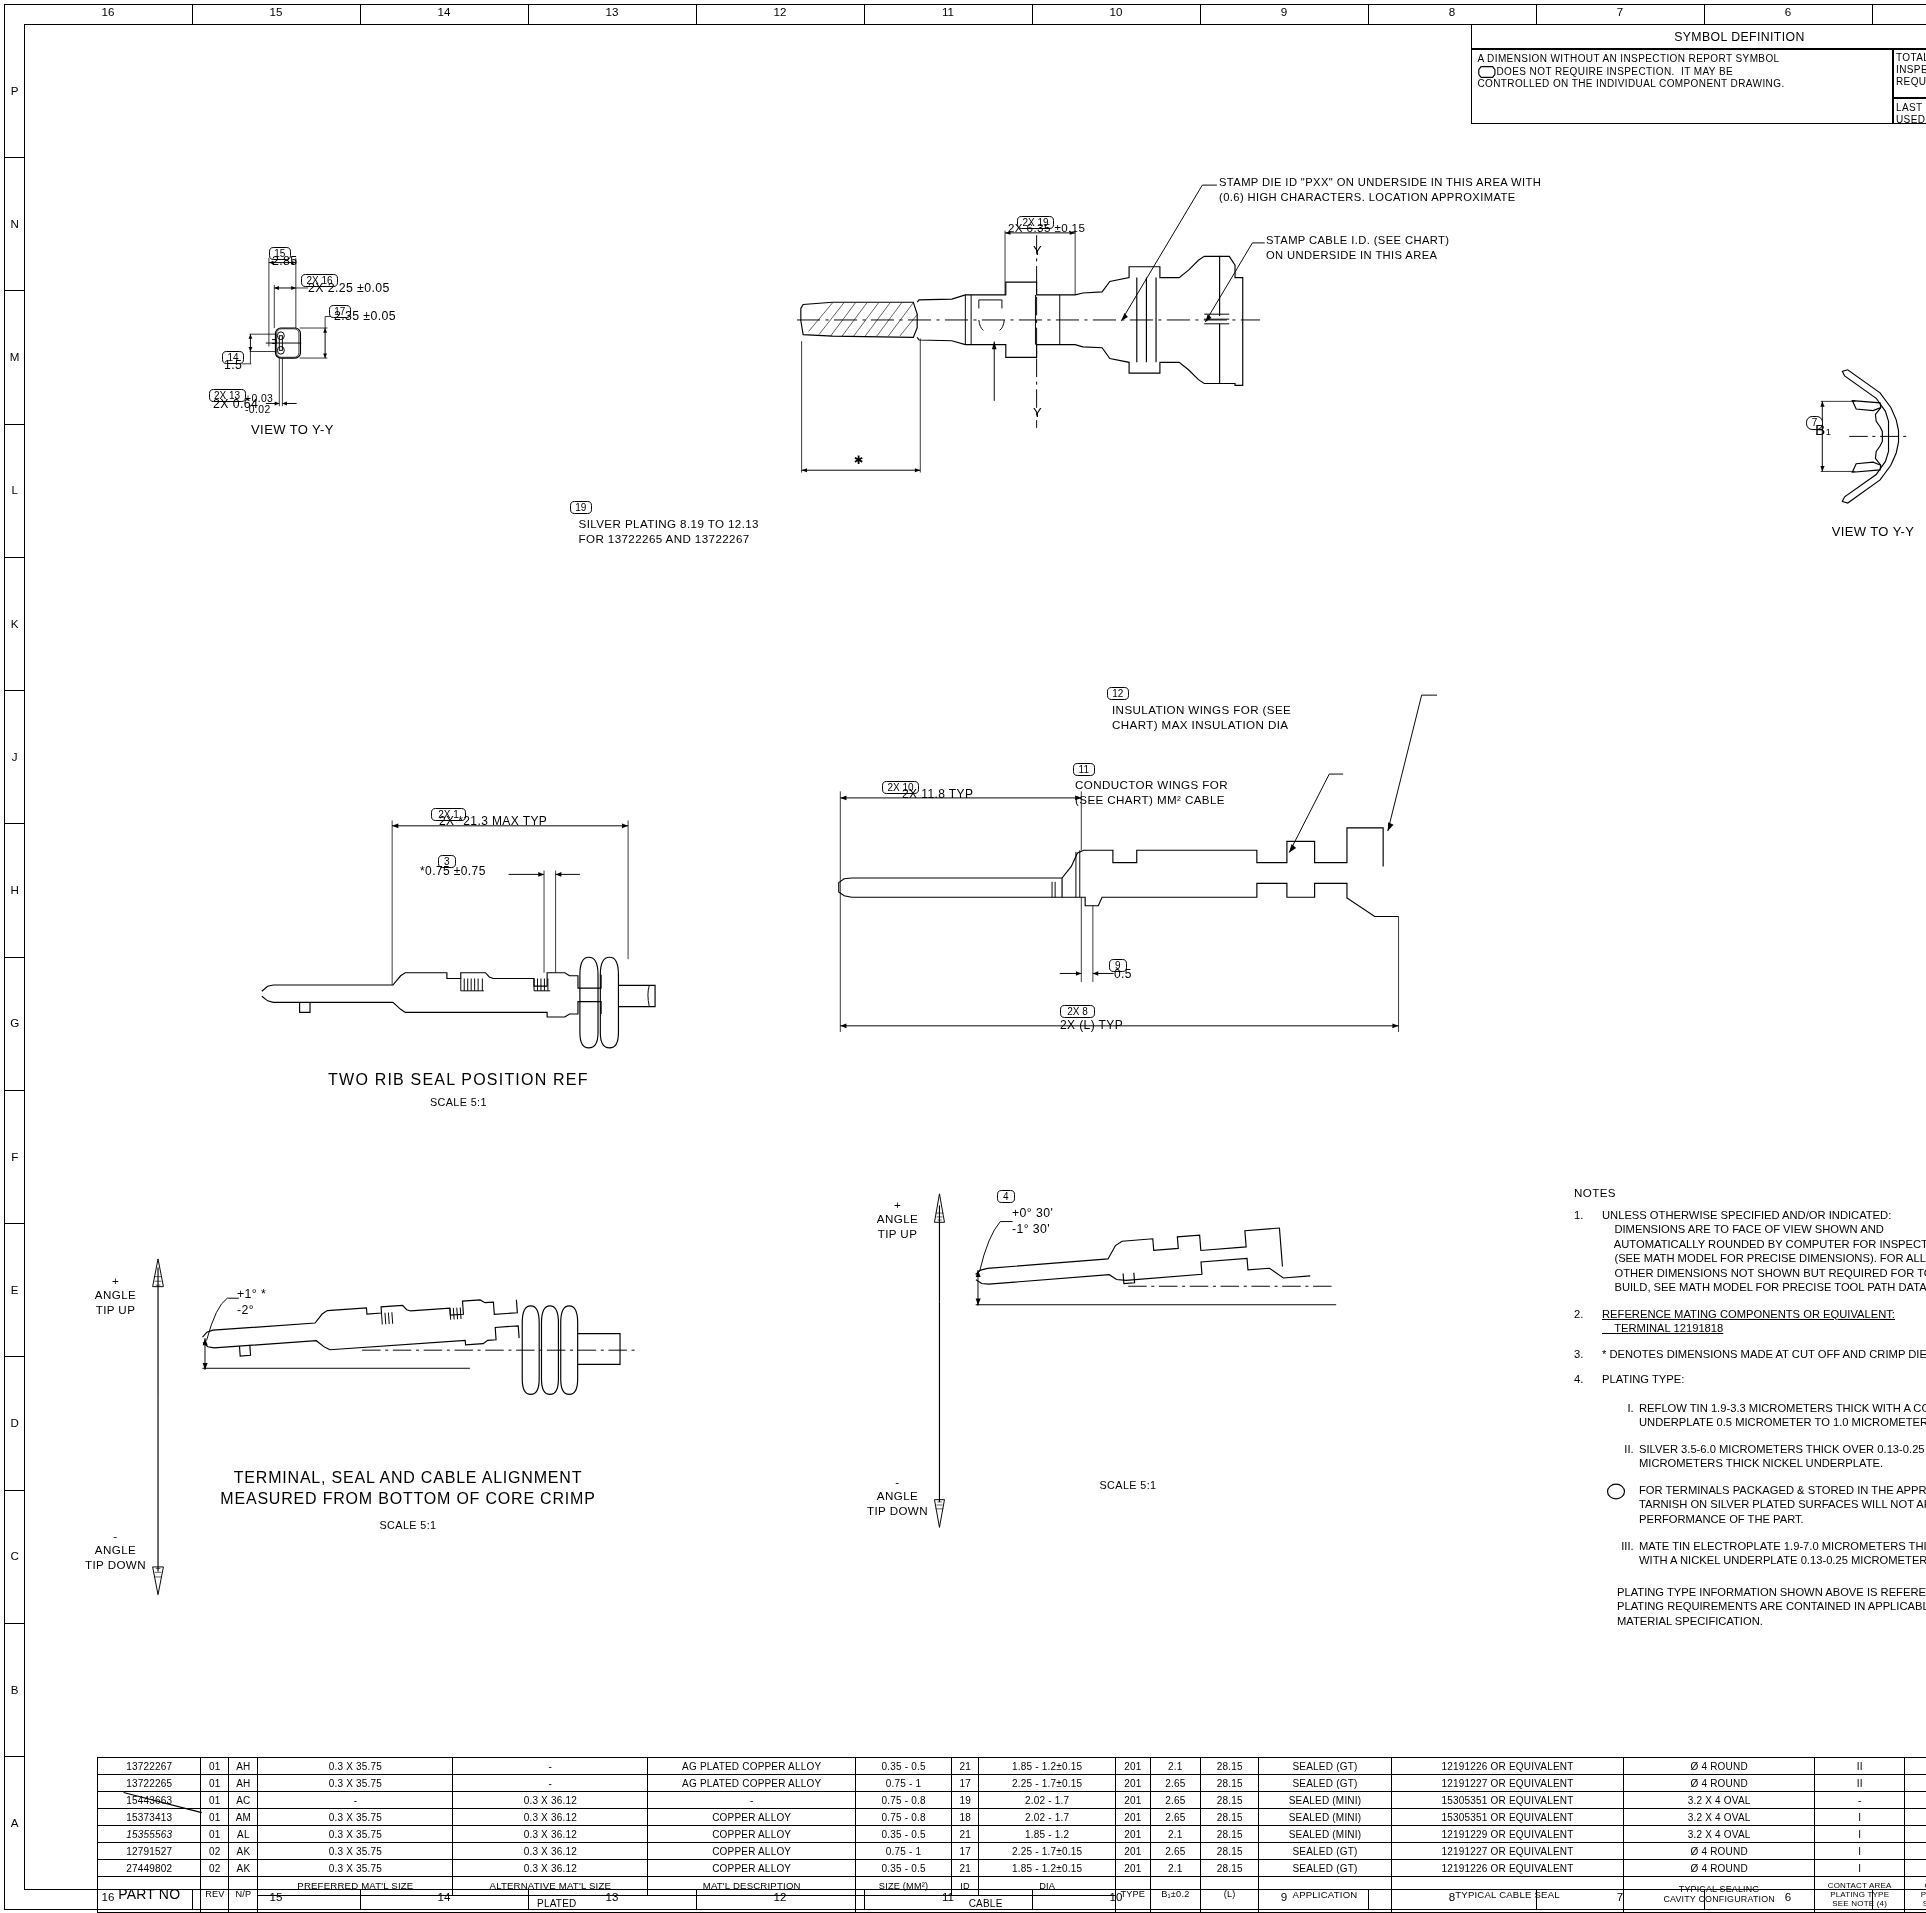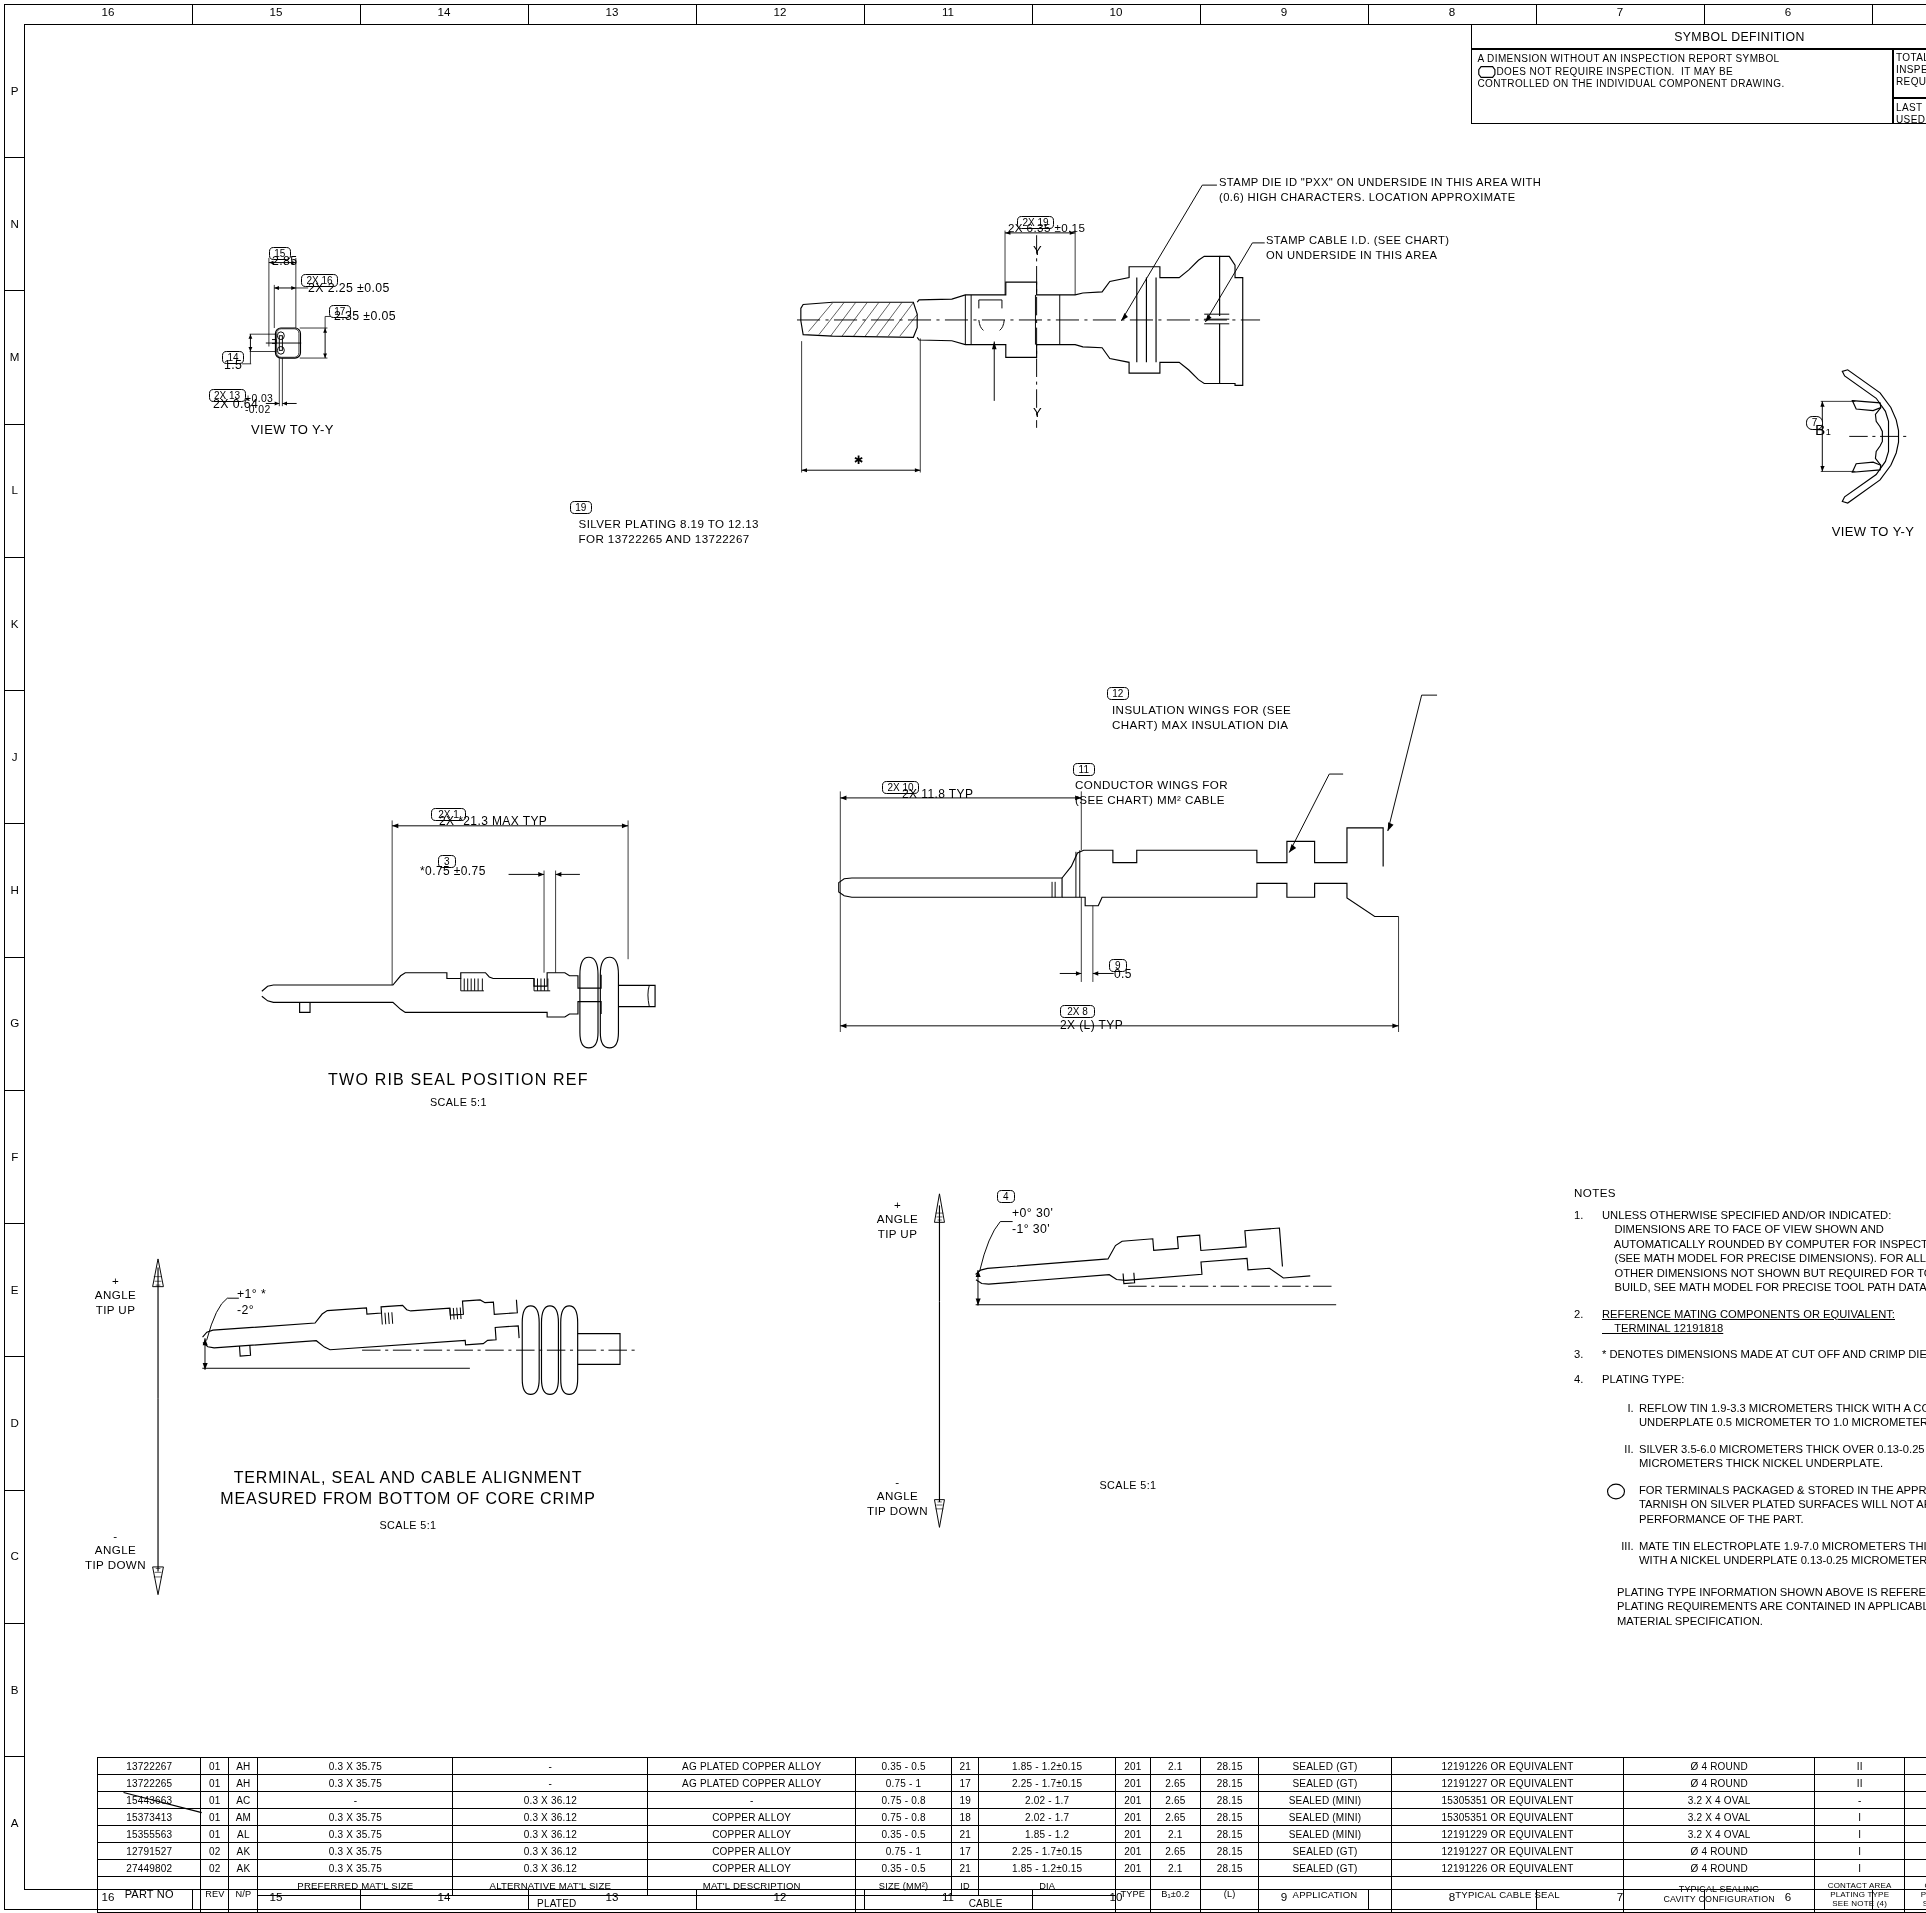--- a/index.html
+++ b/index.html
@@ -655,21 +655,21 @@
             <td class="ctr" style="">201</td>
             <td class="ctr" style="">2.65</td>
             <td class="ctr" style="">28.15</td>
             <td class="ctr" style="">SEALED (MINI)</td>
             <td class="ctr" style="">15305351 OR EQUIVALENT</td>
             <td class="ctr" style="">3.2 X 4 OVAL</td>
             <td class="ctr" style="">I</td>
             <td class="ctr" style="">I</td>
           </tr>
           <tr style="height:17px;">
-            <td class="ctr" style="border-bottom:1.5px dashed #000;">15355563</td>
+            <td class="ctr" style="border-bottom:1.5px dashed #000;font-style:italic;">15355563</td>
             <td class="ctr" style="border-bottom:1.5px dashed #000;">01</td>
             <td class="ctr" style="border-bottom:1.5px dashed #000;">AL</td>
             <td class="ctr" style="border-bottom:1.5px dashed #000;">0.3 X 35.75</td>
             <td class="ctr" style="border-bottom:1.5px dashed #000;">0.3 X 36.12</td>
             <td class="ctr" style="border-bottom:1.5px dashed #000;">COPPER ALLOY</td>
             <td class="ctr" style="border-bottom:1.5px dashed #000;">0.35 - 0.5</td>
             <td class="ctr" style="border-bottom:1.5px dashed #000;">21</td>
             <td class="ctr" style="border-bottom:1.5px dashed #000;">1.85 - 1.2</td>
             <td class="ctr" style="border-bottom:1.5px dashed #000;">201</td>
             <td class="ctr" style="border-bottom:1.5px dashed #000;">2.1</td>
@@ -712,21 +712,21 @@
             <td class="ctr" style="">201</td>
             <td class="ctr" style="">2.1</td>
             <td class="ctr" style="">28.15</td>
             <td class="ctr" style="">SEALED (GT)</td>
             <td class="ctr" style="">12191226 OR EQUIVALENT</td>
             <td class="ctr" style="">Ø 4 ROUND</td>
             <td class="ctr" style="">I</td>
             <td class="ctr" style="">I</td>
           </tr>
           <tr style="height:18.5px;">
-            <td rowspan="2" class="ctr" style="font-size:11px;">PART  NO</td>
+            <td rowspan="2" class="ctr" style="font-size:14px;">PART  NO</td>
             <td rowspan="2" class="ctr" style="font-size:9.2px;">REV</td>
             <td rowspan="2" class="ctr" style="font-size:9.2px;">N/P</td>
             <td class="ctr" style="font-size:9.6px;">PREFERRED MAT'L SIZE</td>
             <td class="ctr" style="font-size:9.6px;">ALTERNATIVE MAT'L SIZE</td>
             <td class="ctr" style="font-size:9.6px;">MAT'L DESCRIPTION</td>
             <td class="ctr" style="font-size:9.2px;">SIZE (MM²)</td>
             <td class="ctr" style="font-size:9.2px;">ID</td>
             <td class="ctr" style="font-size:9.2px;">DIA</td>
             <td rowspan="2" class="ctr" style="font-size:9.2px;">TYPE</td>
             <td rowspan="2" class="ctr" style="font-size:9.2px;">B₁±0.2</td>

